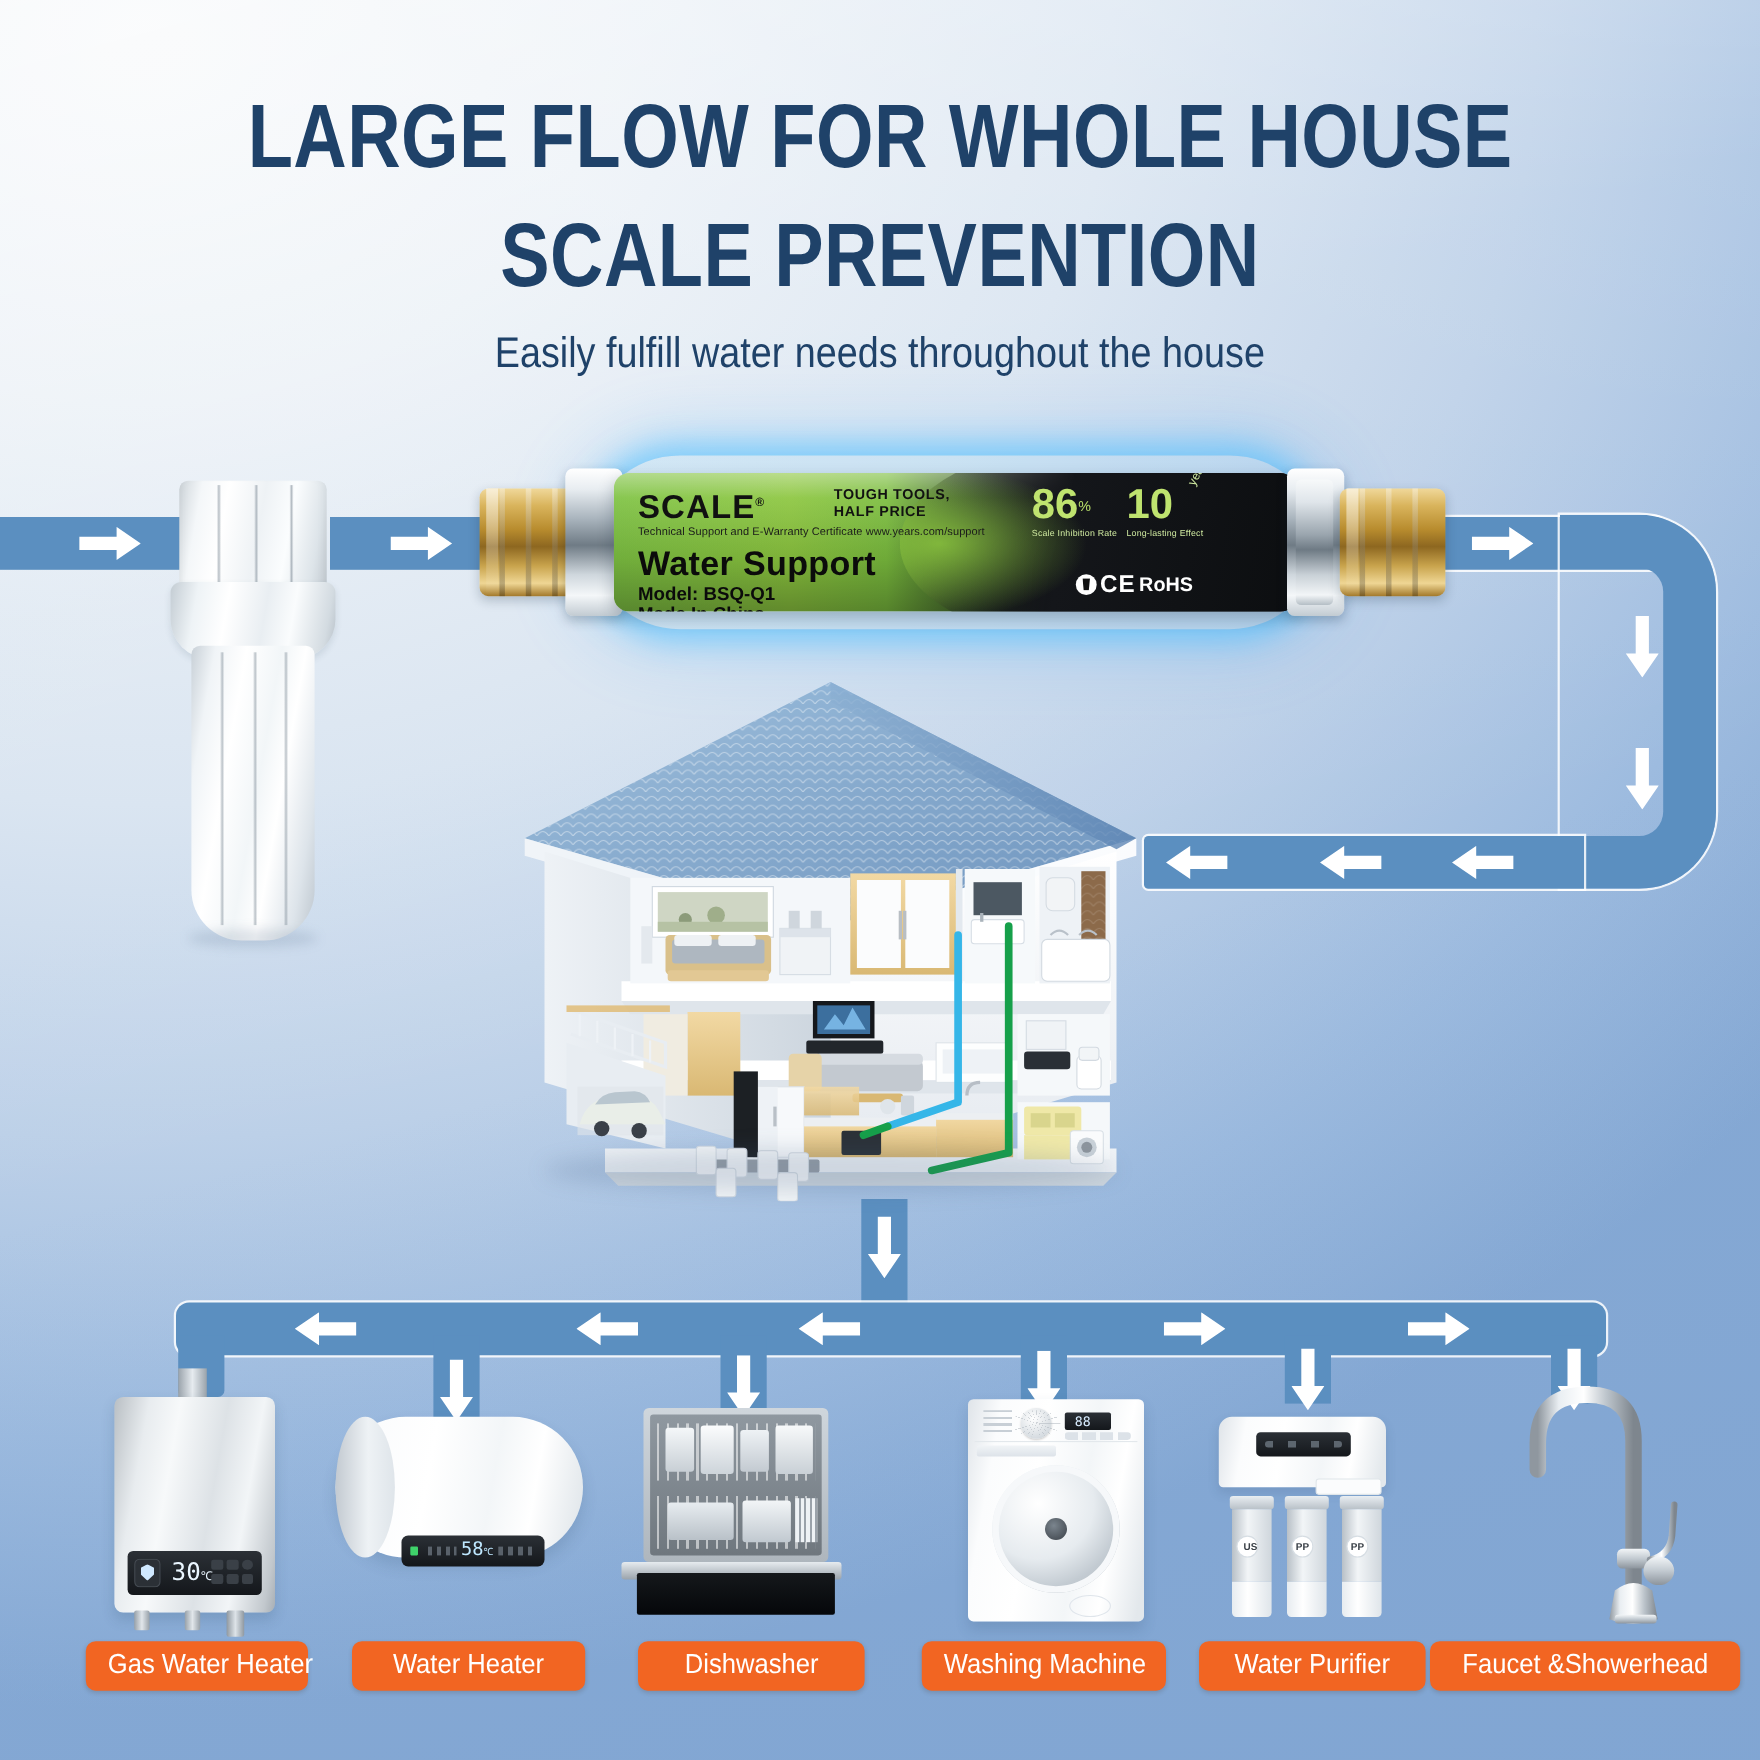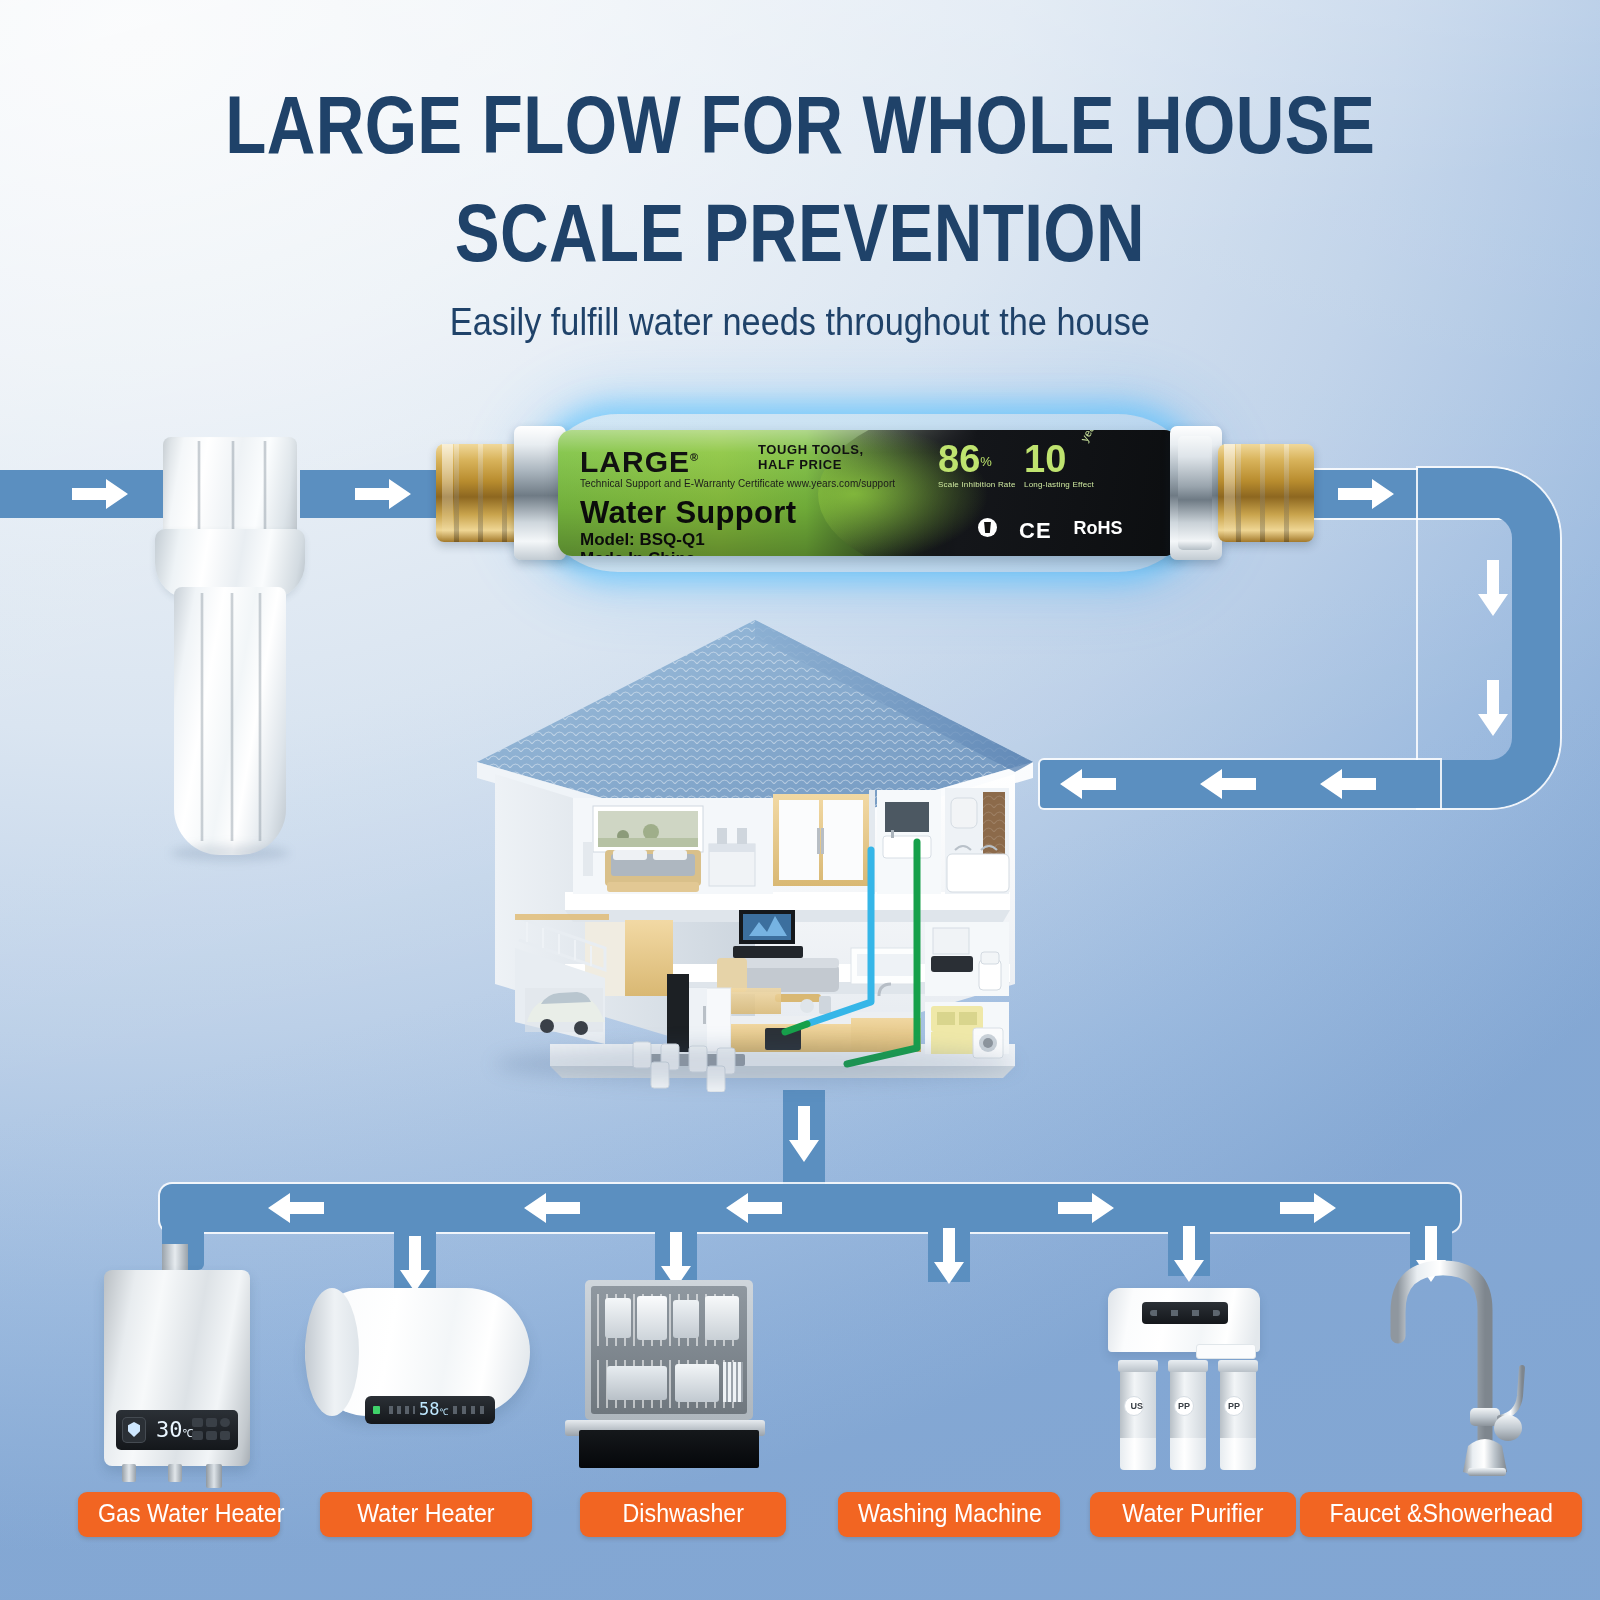--- a/index.html
+++ b/index.html
@@ -91,21 +91,21 @@
   .wdesc{position:absolute;left:22px;top:66px;color:#0b0b0b;font-weight:700;font-size:31px;line-height:33px;letter-spacing:.3px;}
   .wmodel{position:absolute;left:22px;top:100px;color:#0b0b0b;font-weight:700;font-size:17px;line-height:19px;}
   .wmade{position:absolute;left:22px;top:119px;color:#0b0b0b;font-weight:700;font-size:17px;line-height:19px;}
   .stat{position:absolute;top:10px;color:#b9e06a;}
   .stat .big{font-weight:700;font-size:38px;line-height:38px;color:#bfe36f;}
   .stat .sup{font-size:13px;vertical-align:super;}
   .stat .cap{font-size:8px;color:#cfe9a0;letter-spacing:.2px;margin-top:2px;white-space:nowrap;}
   .stat.a{left:380px;}
   .stat.b{left:466px;}
   .yearstag{position:absolute;left:54px;top:-2px;font-size:11px;color:#cfe9a0;transform:rotate(-62deg);transform-origin:left top;white-space:nowrap;}
-  .certs{position:absolute;left:420px;top:88px;display:flex;align-items:flex-start;gap:22px;color:#fff;}
+  .certs{position:absolute;left:420px;top:88px;display:flex;align-items:center;gap:3px;color:#fff;}
   .certs .ce{font-size:22px;font-weight:700;letter-spacing:1px;}
   .certs .rohs{font-size:18px;font-weight:700;}
   .binicon{width:19px;height:19px;border-radius:50%;background:#fff;position:relative;}
   .binicon:after{content:"";position:absolute;left:5px;top:4px;width:9px;height:11px;background:#111;
     clip-path:polygon(12% 0,88% 0,76% 100%,24% 100%);}
 
   .collar{position:absolute;top:18px;width:52px;height:134px;border-radius:7px;
     background:linear-gradient(180deg,#ffffff 0%,#e8edf1 14%,#a9b4bd 34%,#6f7b85 52%,#cfd7dd 72%,#f4f7f9 86%,#c2cbd2 100%);
     box-shadow:0 4px 10px rgba(20,40,60,.25);}
   .collar.l{left:96px;} .collar.r{left:752px;}
@@ -228,21 +228,21 @@
         <div class="rib" style="left:42px"></div>
         <div class="rib" style="left:66px"></div>
     </div>
     <div class="hexnut l"></div>
     <div class="collar l"></div>
 
     <div class="barrel">
       <div class="swoosh"></div>
 
       <div class="vevor">
-        <span>LARGE</span><sup>®</sup>
+        <span>SCALE</span><sup>®</sup>
       </div>
       <div class="tough">
         <div>TOUGH TOOLS,</div>
         <div>HALF PRICE</div>
       </div>
       <div class="techsup">Technical Support and E-Warranty Certificate www.years.com/support</div>
       <div class="wdesc">Water Support</div>
       <div class="wmodel">Model: BSQ-Q1</div>
       <div class="wmade">Made In China</div>
 
@@ -573,20 +573,37 @@
         <div style="position:absolute;left:132px;top:76px;width:20px;height:40px;background:repeating-linear-gradient(90deg,#eef2f5 0 3px,#9aa2aa 3px 5px);"></div>
       </div>
     </div>
     <div style="position:absolute;left:0;top:140px;width:200px;height:16px;background:linear-gradient(180deg,#e6ebef,#9aa3ab);border-radius:3px;"></div>
     <div style="position:absolute;left:14px;top:150px;width:180px;height:38px;background:linear-gradient(180deg,#15181b,#05070a);border-radius:2px;"></div>
   </div>
   <div class="tag" style="left:580px;top:1492px;width:180px;">
     <span>Dishwasher</span>
   </div>
 
+  <div class="appl" style="left:880px;top:1272px;width:160px;height:208px;">
+    <div class="whitebody" style="position:absolute;left:0;top:0;width:160px;height:202px;border-radius:5px;box-shadow:0 7px 13px rgba(40,70,100,.16);"></div>
+    <div style="position:absolute;left:6px;top:6px;width:148px;height:32px;border-bottom:1px solid #e3e8ec;">
+      <div style="position:absolute;left:42px;top:2px;width:28px;height:28px;border-radius:50%;background:radial-gradient(circle at 40% 34%,#ffffff,#c6ced5);box-shadow:0 1px 2px rgba(0,0,0,.2);"></div>
+      <div style="position:absolute;left:34px;top:4px;width:44px;height:24px;background:repeating-conic-gradient(from 0deg,#aab2ba 0deg 2deg,transparent 2deg 18deg);border-radius:50%;opacity:.5;"></div>
+      <div class="lcd" style="position:absolute;left:82px;top:6px;width:42px;height:16px;border-radius:2px;">
+        <span class="digit" style="position:absolute;left:9px;top:1px;font-size:12px;line-height:14px;color:#d8ecff;">88</span>
+      </div>
+      <div style="position:absolute;left:82px;top:24px;width:60px;height:7px;background:repeating-linear-gradient(90deg,#dce2e8 0 12px,transparent 12px 16px);border-radius:3px;"></div>
+      <div style="position:absolute;left:8px;top:4px;width:26px;height:22px;background:repeating-linear-gradient(180deg,#c8cfd6 0 2px,transparent 2px 6px);"></div>
+    </div>
+    <div style="position:absolute;left:8px;top:42px;width:72px;height:10px;border-radius:2px;background:linear-gradient(180deg,#f1f4f7,#dde3e9);"></div>
+    <div style="position:absolute;left:22px;top:60px;width:116px;height:116px;border-radius:50%;background:radial-gradient(circle at 36% 30%,#ffffff,#e6ebef 46%,#c3cbd2 70%,#aeb6bd 100%);box-shadow:inset 0 0 0 6px #f6f8fa;"></div>
+    <div style="position:absolute;left:38px;top:76px;width:84px;height:84px;border-radius:50%;background:radial-gradient(circle at 38% 30%,#6d7882 0%,#2c3views 0%,#262b31 58%,#0e1114 100%);"></div>
+    <div style="position:absolute;left:70px;top:108px;width:20px;height:20px;border-radius:50%;background:radial-gradient(circle at 40% 35%,#7b858e,#3a4047);"></div>
+    <div style="position:absolute;left:92px;top:178px;width:36px;height:18px;border-radius:50%;border:1px solid #dfe5eb;"></div>
+  </div>
   <div class="tag" style="left:838px;top:1492px;width:196px;">
     <span>Washing Machine</span>
   </div>
 
   <div class="appl" style="left:1108px;top:1288px;width:160px;height:190px;">
     <div class="whitebody" style="position:absolute;left:0;top:0;width:152px;height:64px;border-radius:12px 12px 4px 4px;box-shadow:0 5px 10px rgba(40,70,100,.15);"></div>
     <div class="lcd" style="position:absolute;left:34px;top:14px;width:86px;height:22px;border-radius:4px;">
       <div style="position:absolute;left:8px;top:8px;width:70px;height:6px;background:repeating-linear-gradient(90deg,#5d666f 0 7px,transparent 7px 21px);border-radius:3px;"></div>
     </div>
     <div style="position:absolute;left:88px;top:56px;width:58px;height:13px;border-radius:3px;background:#fbfcfd;border:1px solid #e0e6ea;"></div>

